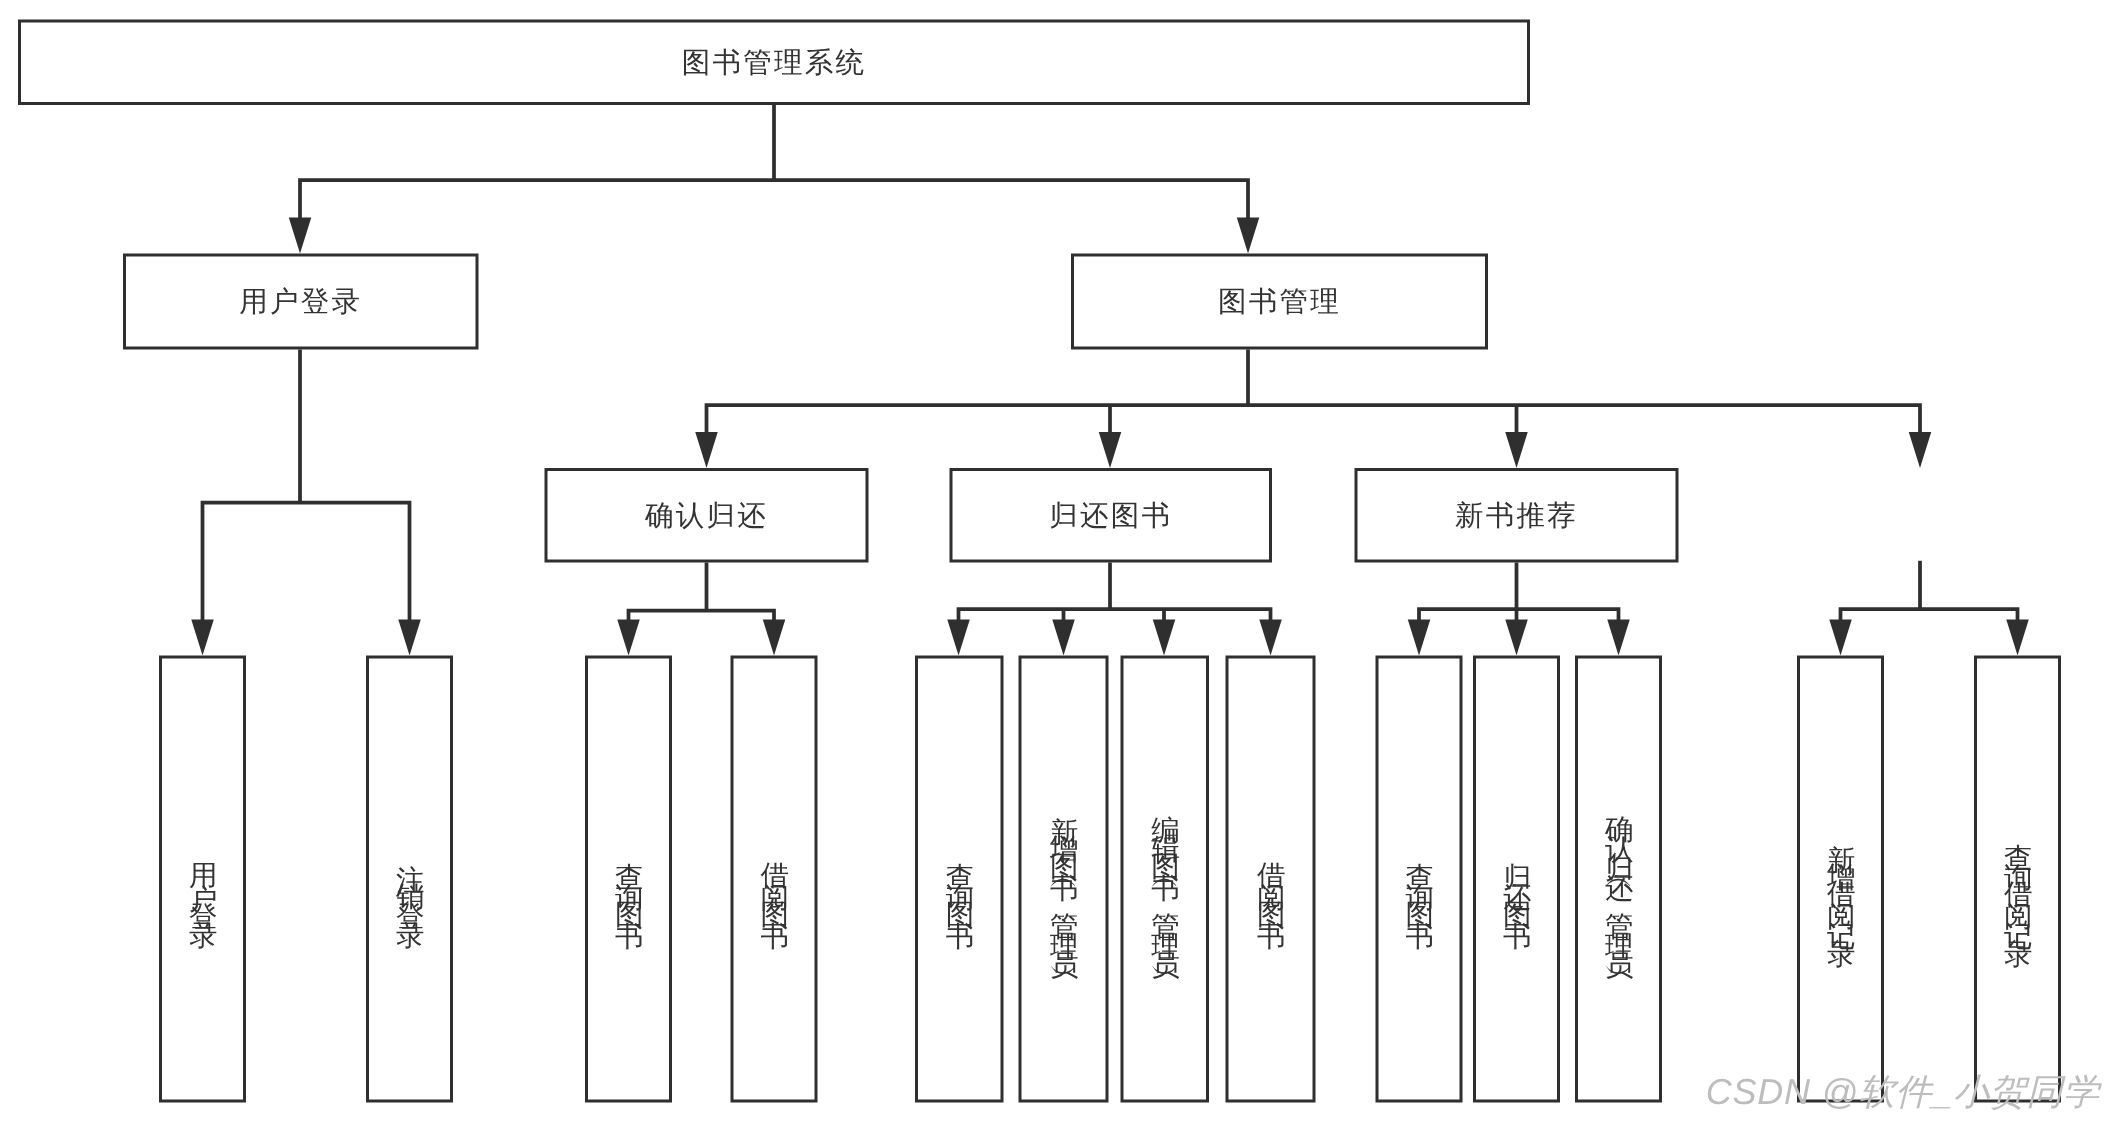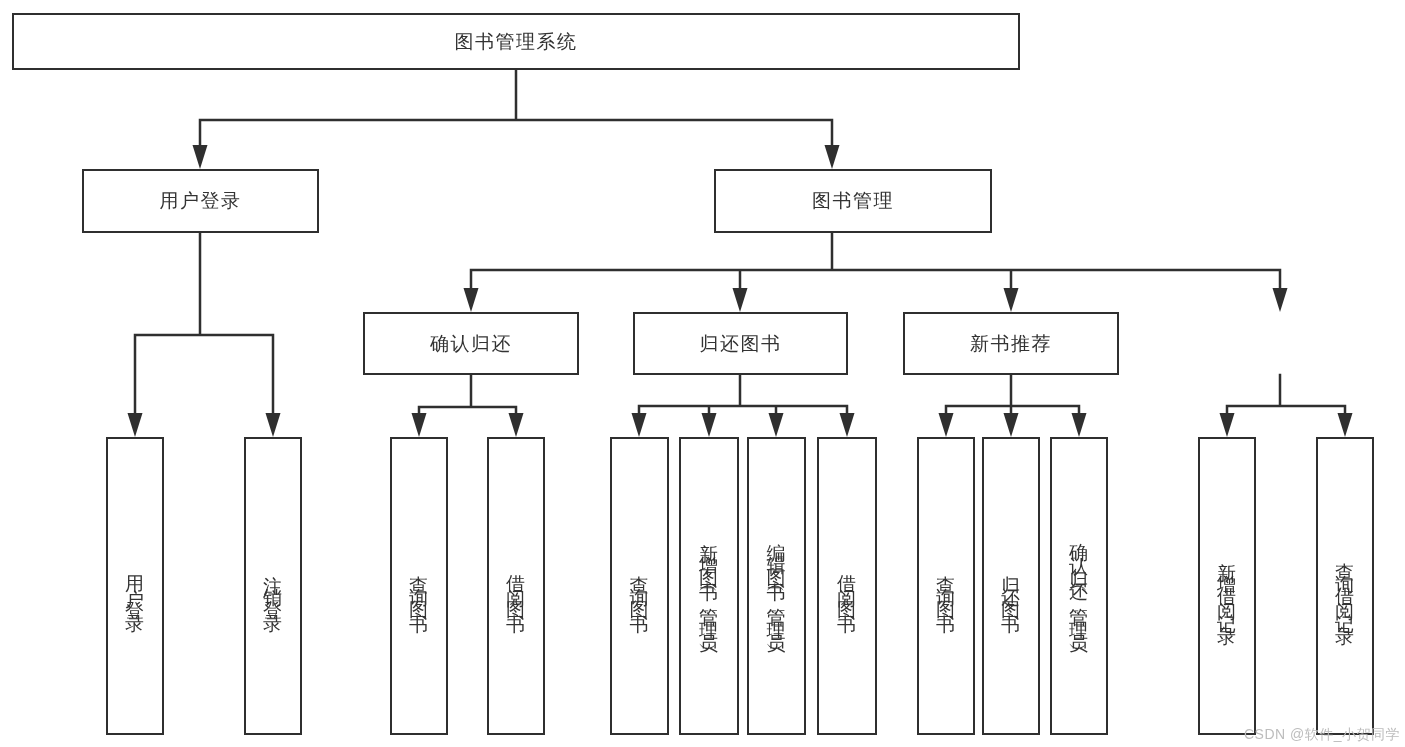--- a/index.html
+++ b/index.html
@@ -31,24 +31,25 @@
   .node.v span{
     writing-mode:vertical-rl;
     text-orientation:mixed;
     letter-spacing:13px;
     line-height:1;
     white-space:nowrap;
   }
   .watermark{
     position:absolute;
     right:5px;bottom:3px;
-    font-size:14px;
+    font-size:24px;
     color:var(--wm);
     letter-spacing:0.5px;
     white-space:nowrap;
+    font-style:italic;
   }
 </style>
 </head>
 <body>
 
 <div class="stage">
 
   <svg class="wires" width="1405" height="747" viewBox="0 0 1405 747" aria-hidden="true">
     <path fill="none" stroke="currentColor" stroke-width="2.5" stroke-linecap="square" d="
       M516 70 V120 M200 120 H832 M200 120 V146 M832 120 V146

